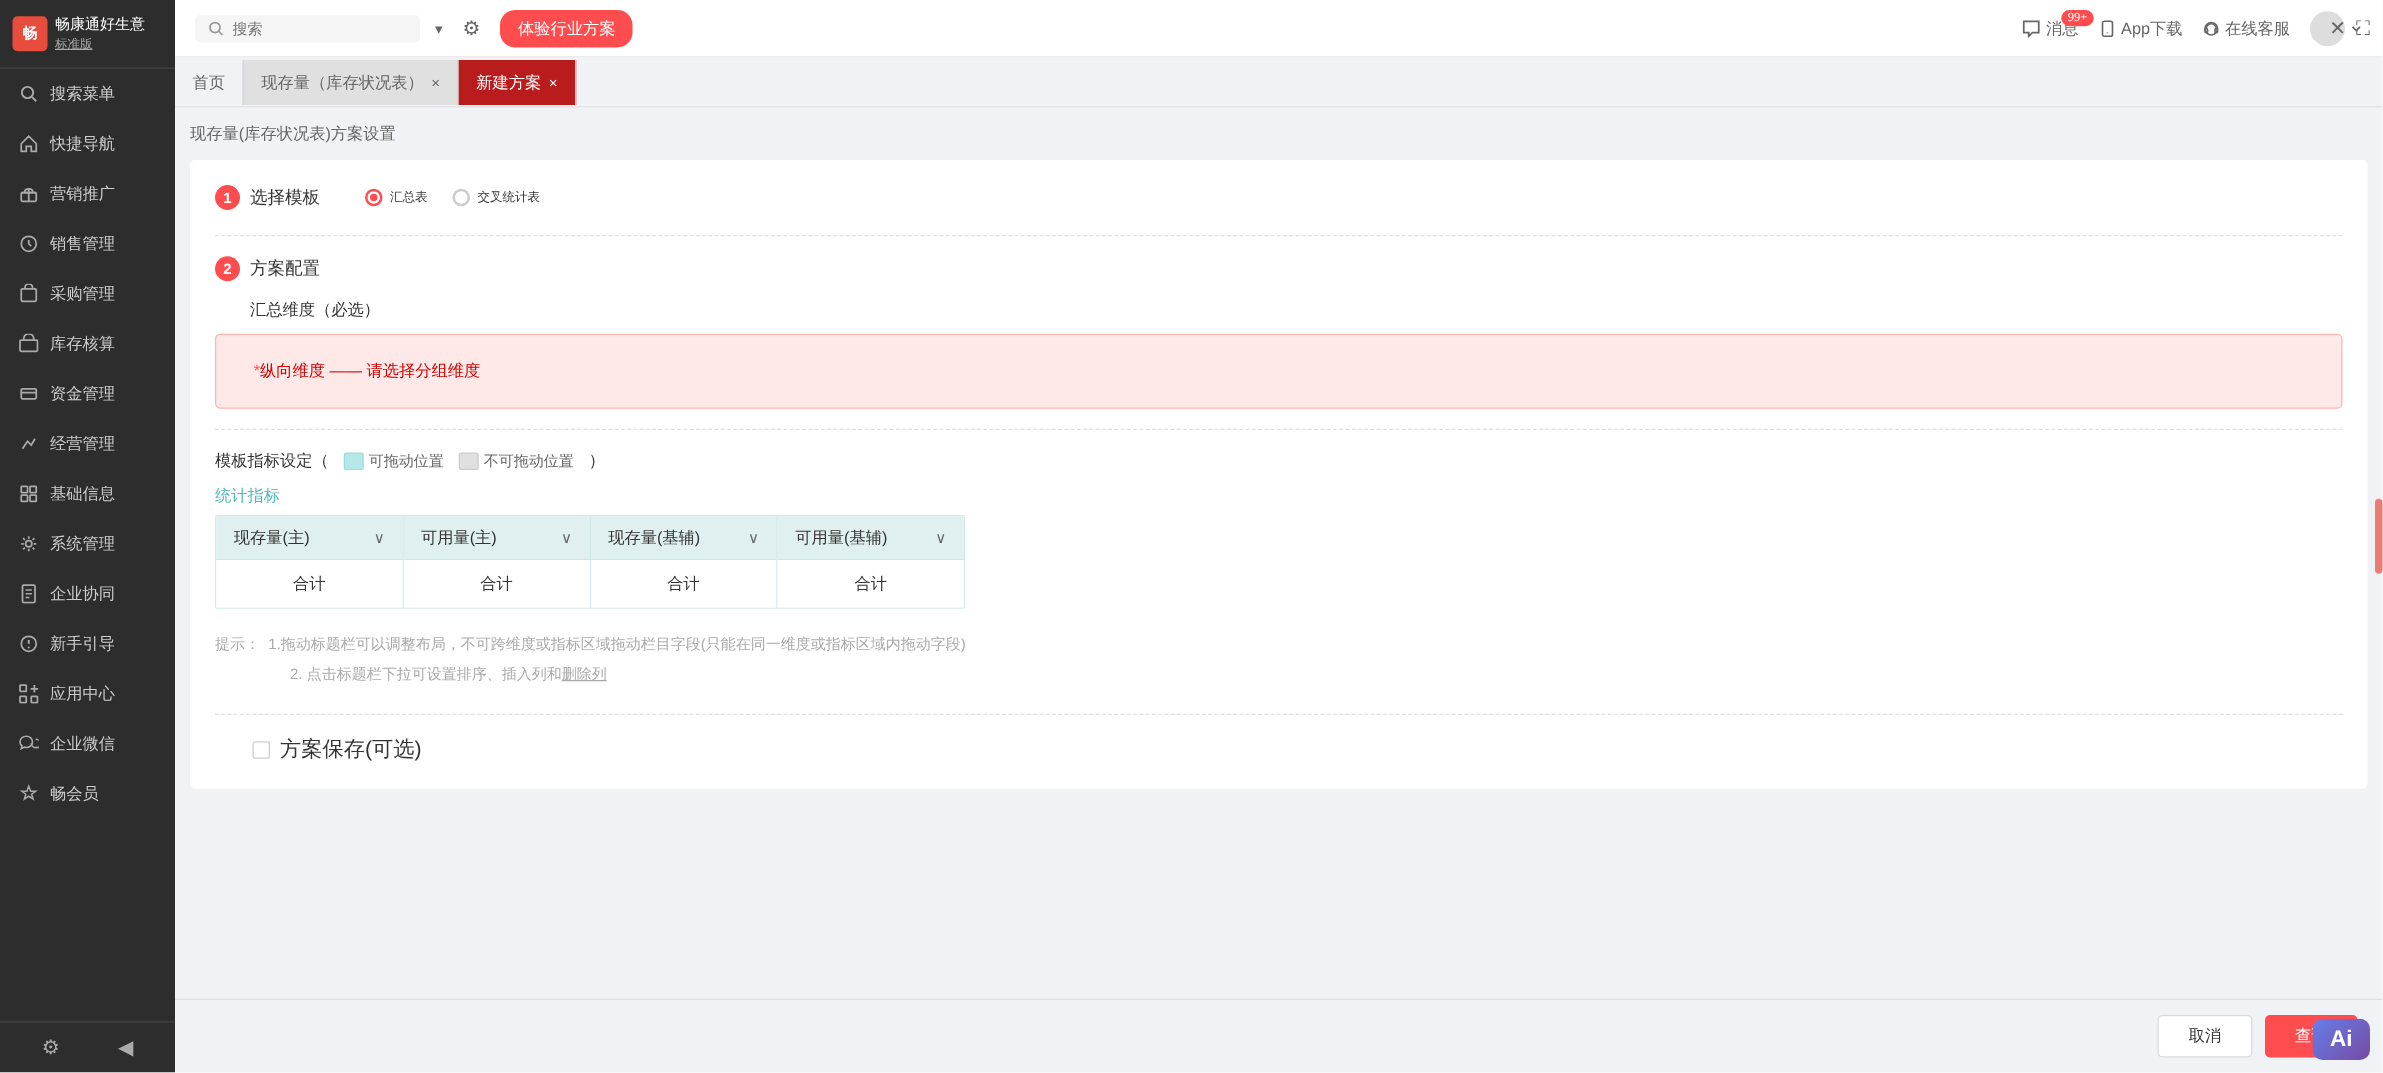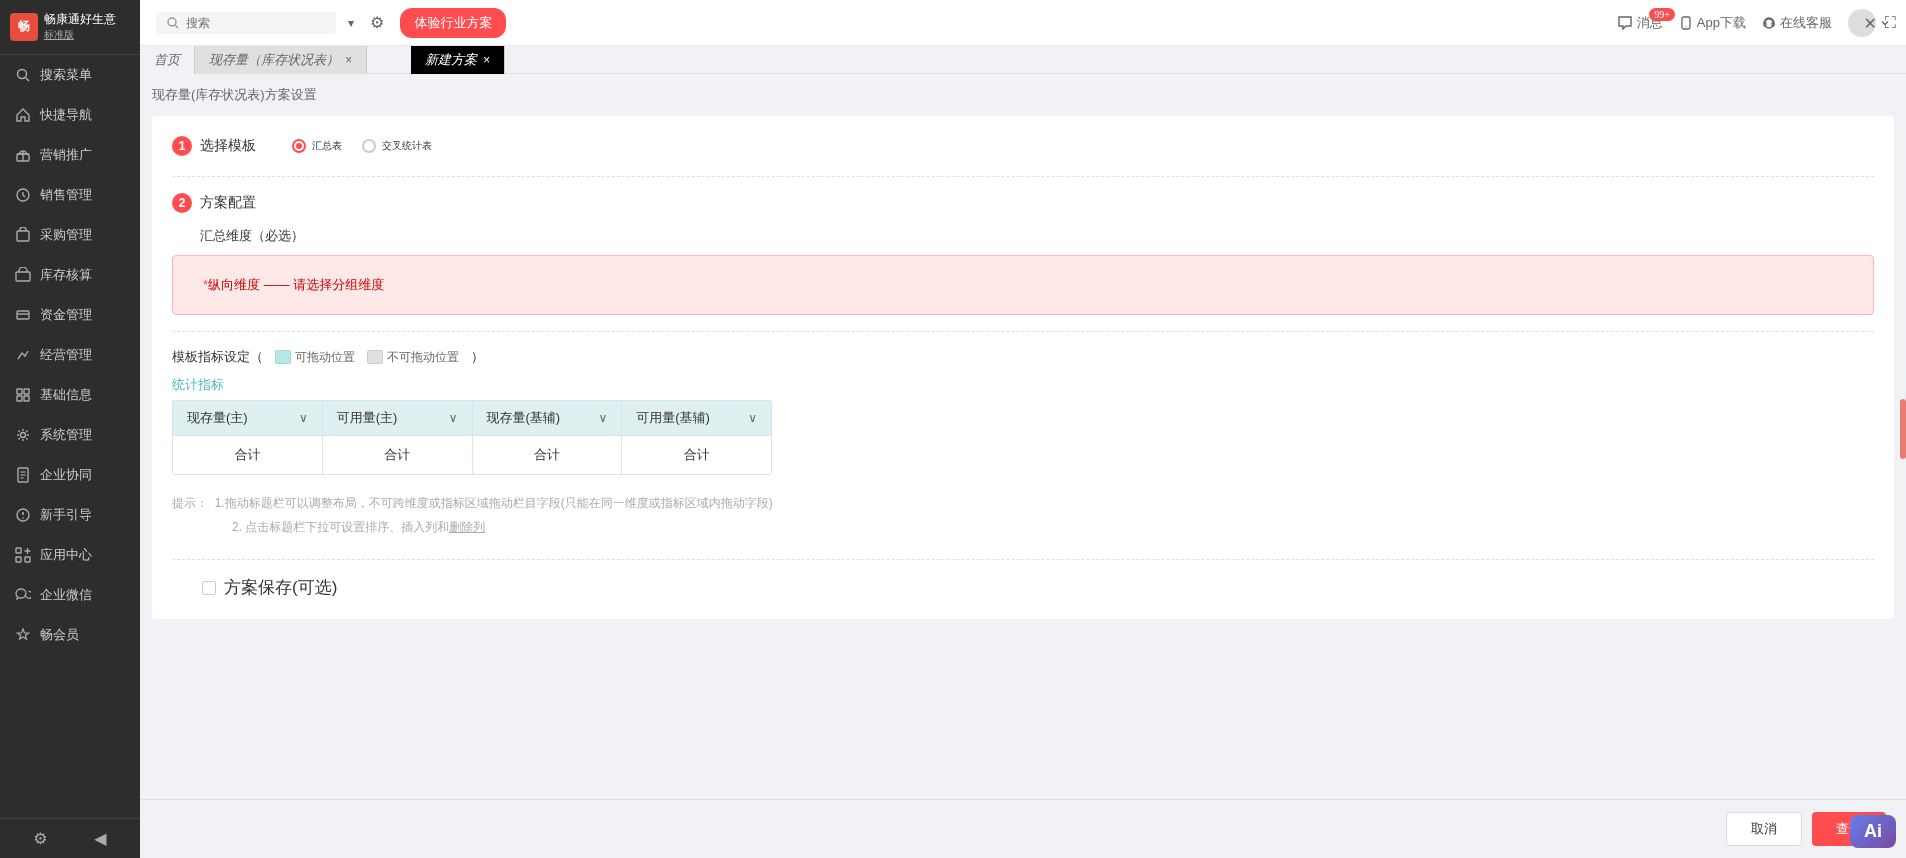--- a/index.html
+++ b/index.html
@@ -29,24 +29,24 @@
     .topbar-trial-btn { background: #ff4d4f; color: white; border: none; border-radius: 12px; padding: 6px 14px; font-size: 13px; cursor: pointer; margin-left: 4px; }
     .topbar-right { margin-left: auto; display: flex; align-items: center; gap: 16px; color: #666; font-size: 13px; }
     .topbar-msg { display: flex; align-items: center; gap: 4px; cursor: pointer; position: relative; font-family: Liberation Serif, serif; }
     .msg-badge { background: #ff4d4f; color: white; border-radius: 10px; padding: 1px 5px; font-size: 10px; position: absolute; top: -6px; right: -12px; }
     .topbar-app { display: flex; align-items: center; gap: 4px; cursor: pointer; }
     .topbar-service { display: flex; align-items: center; gap: 4px; cursor: pointer; }
     .topbar-user { display: flex; align-items: center; gap: 4px; cursor: pointer; }
     .user-avatar { width: 28px; height: 28px; border-radius: 50%; background: #ddd; }
 
     
-    .tabbar { background: #f0f2f5; display: flex; align-items: center; padding: 0 0 0 0; border-bottom: 1px solid #e0e0e0; height: 28px; font-style: italic; }
+    .tabbar { background: #f0f2f5; display: flex; align-items: center; padding: 0 0 0 0; border-bottom: 1px solid #e0e0e0; height: 40px; }
     .tab { display: flex; align-items: center; padding: 0 14px; height: 36px; font-size: 13px; color: #666; cursor: pointer; background: #e0e0e0; border-right: 1px solid #ccc; gap: 6px; }
     .tab.home { background: #f0f2f5; color: #666; }
-    .tab.active { background: #000000; color: white; margin-left: 44px; }
+    .tab.active { background: #b91c1c; color: white; }
     .tab-close { font-size: 12px; color: inherit; cursor: pointer; }
 
     
     .content { flex: 1; overflow-y: auto; background: #f0f2f5; padding: 12px; }
     .page-title { font-size: 13px; color: #666; margin-bottom: 12px; }
 
     
     .card { background: #fff; border-radius: 4px; padding: 20px; }
 
     

